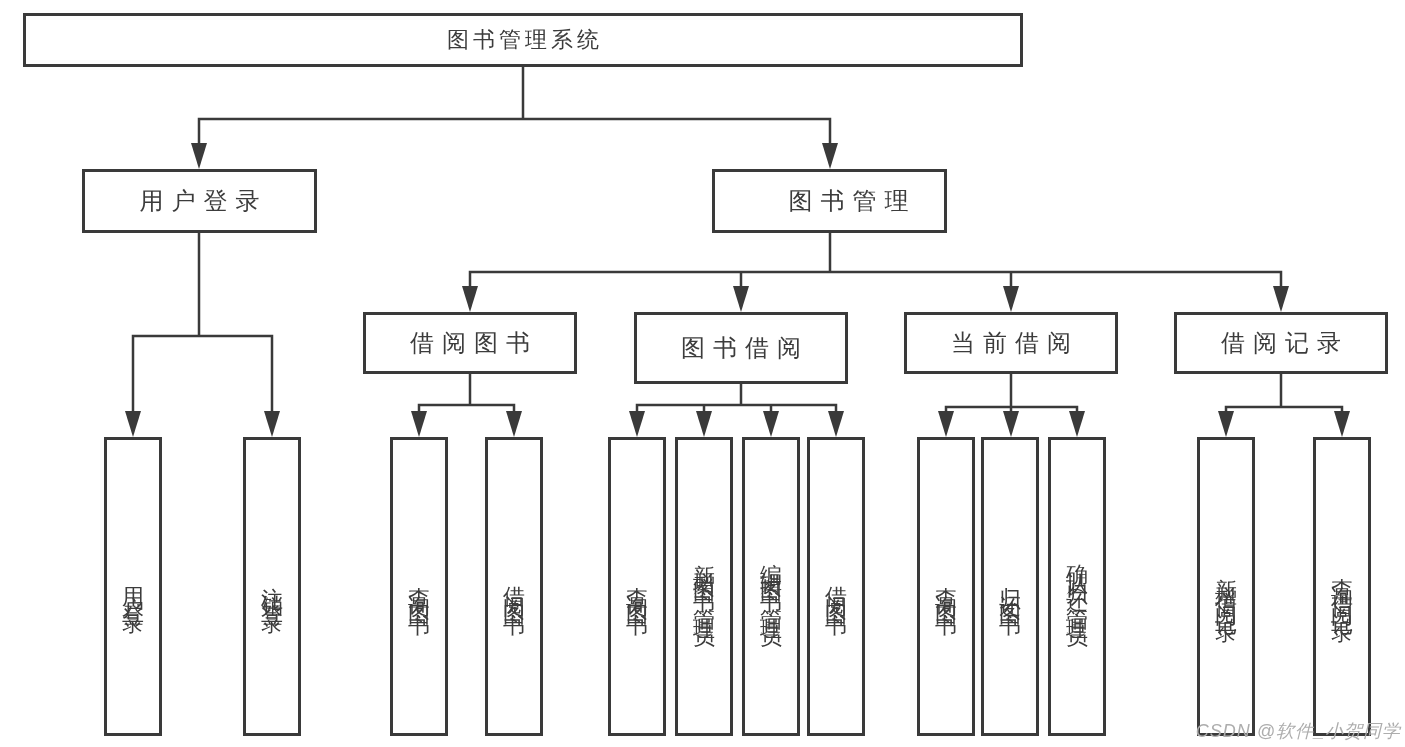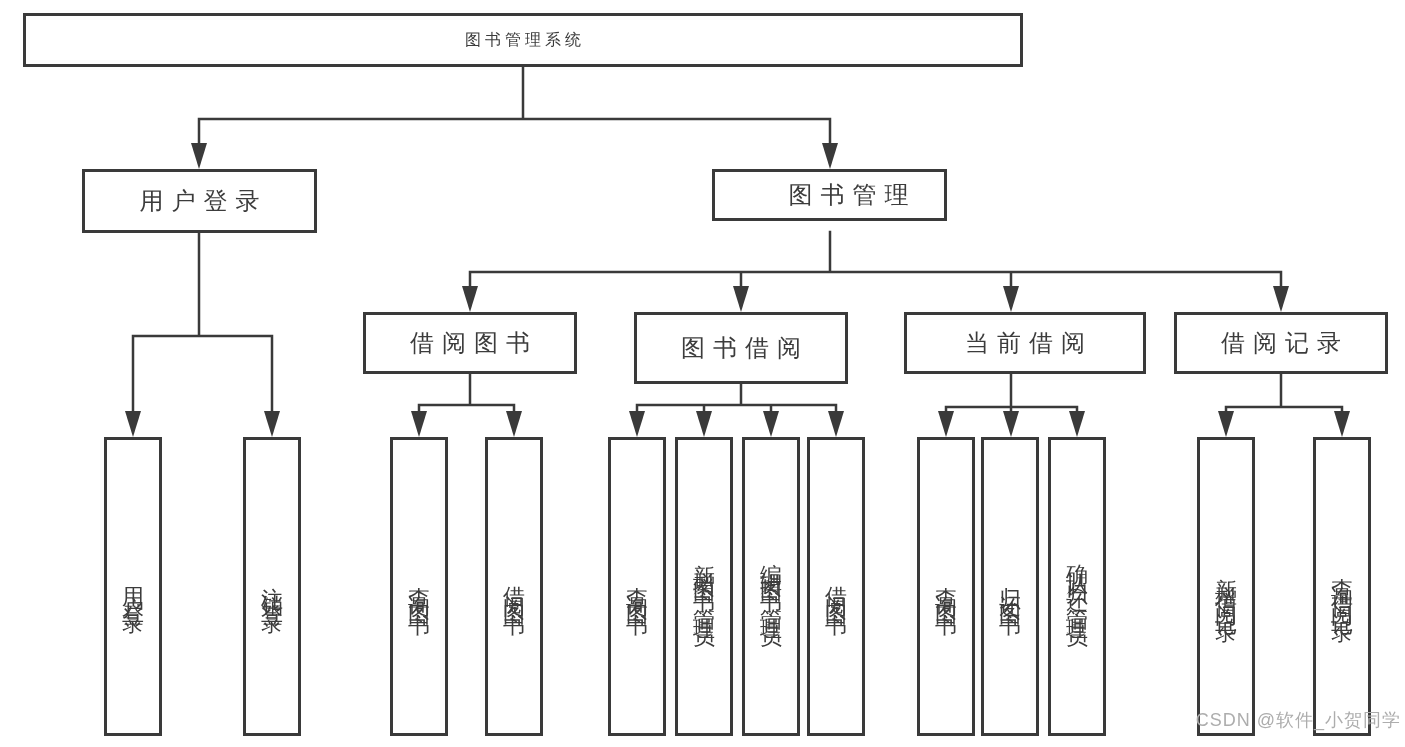--- a/index.html
+++ b/index.html
@@ -28,21 +28,21 @@
     color: #3c3c3c;
     z-index: 2;
   }
   .node.h-label {
     font-size: 24px;
     letter-spacing: 8px;
     text-indent: 8px; 
     white-space: nowrap;
   }
   .node.root-label {
-    font-size: 16px;
+    font-size: 22px;
     letter-spacing: 4px;
     text-indent: 4px;
   }
   .leaf {
     position: absolute;
     box-sizing: border-box;
     top: 437px;
     width: 58px;
     height: 299px;
     border: 3px solid #3a3a3a;
@@ -54,26 +54,27 @@
     text-orientation: mixed;
     font-size: 22px;
     letter-spacing: 9px;
     color: #3c3c3c;
     line-height: 1;
     z-index: 2;
   }
   .watermark {
     position: absolute;
     right: 4px;
-    bottom: 15px;
+    bottom: 4px;
     font-size: 18px;
     letter-spacing: 1px;
     color: #adadad;
     z-index: 3;
     white-space: nowrap;
+    font-style: italic;
   }
 </style>
 </head>
 <body>
 
 <div class="canvas">
 
   <svg class="edges" width="1405" height="747" viewBox="0 0 1405 747" xmlns="http://www.w3.org/2000/svg">
     <g stroke="#3a3a3a" stroke-width="2.5" fill="none" stroke-linecap="square">
       <path d="M523 67 V119 M199 119 H830 M199 119 V147 M830 119 V147"></path>
@@ -107,31 +108,31 @@
     </g>
   </svg>
 
   <div class="node root-label" style="left:23px; top:13px; width:1000px; height:54px;">
     <span>图书管理系统</span>
   </div>
 
   <div class="node h-label" style="left:82px; top:169px; width:235px; height:64px;">
     <span>用户登录</span>
   </div>
-  <div class="node h-label" style="left:712px; top:169px; width:235px; height:52px;padding-left:38px;">
+  <div class="node h-label" style="left:712px; top:169px; width:235px; height:64px;padding-left:38px;">
     <span>图书管理</span>
   </div>
 
   <div class="node h-label" style="left:363px; top:312px; width:214px; height:62px;">
     <span>借阅图书</span>
   </div>
   <div class="node h-label" style="left:634px; top:312px; width:214px; height:72px;">
     <span>图书借阅</span>
   </div>
-  <div class="node h-label" style="left:904px; top:312px; width:242px; height:62px;">
+  <div class="node h-label" style="left:904px; top:312px; width:214px; height:62px;">
     <span>当前借阅</span>
   </div>
   <div class="node h-label" style="left:1174px; top:312px; width:214px; height:62px;">
     <span>借阅记录</span>
   </div>
 
   <div class="leaf" style="left:104px;">用户登录</div>
   <div class="leaf" style="left:243px;">注销登录</div>
 
   <div class="leaf" style="left:390px;">查询图书</div>

